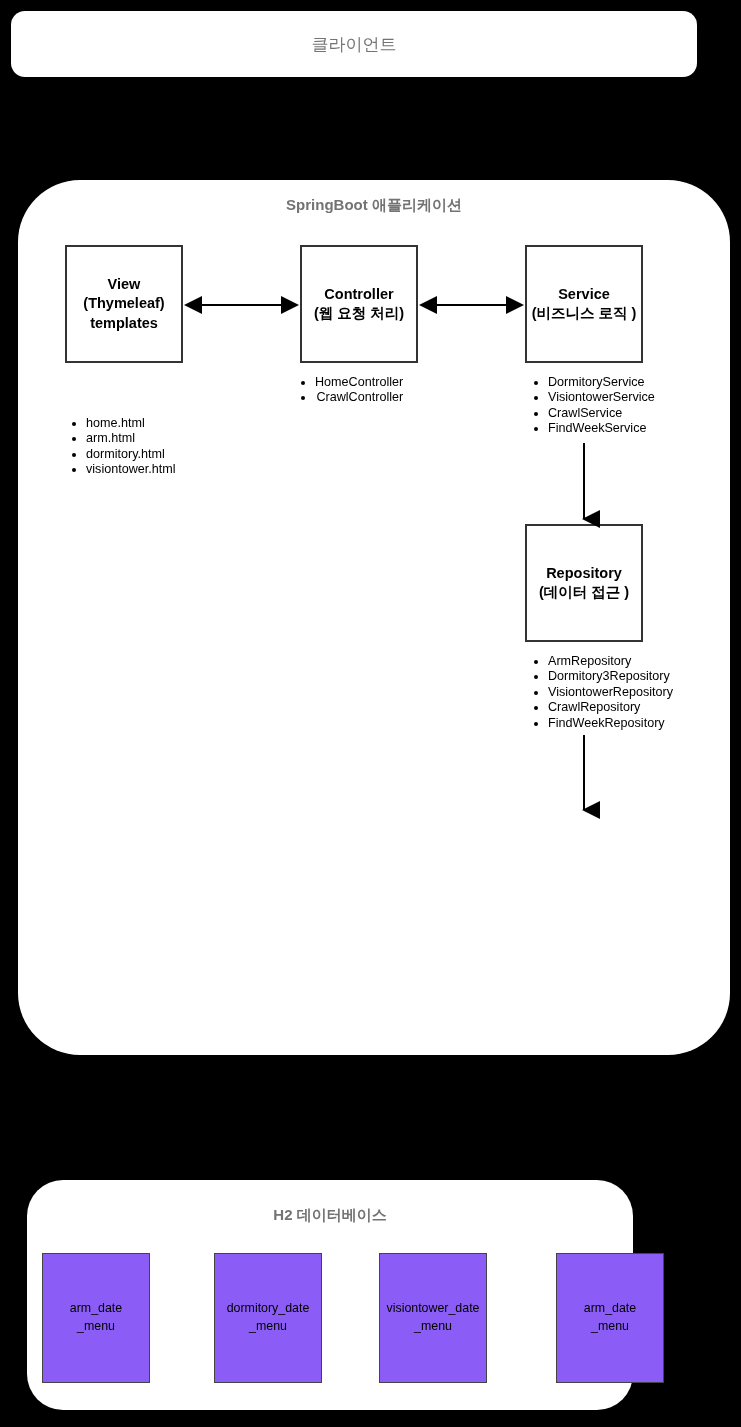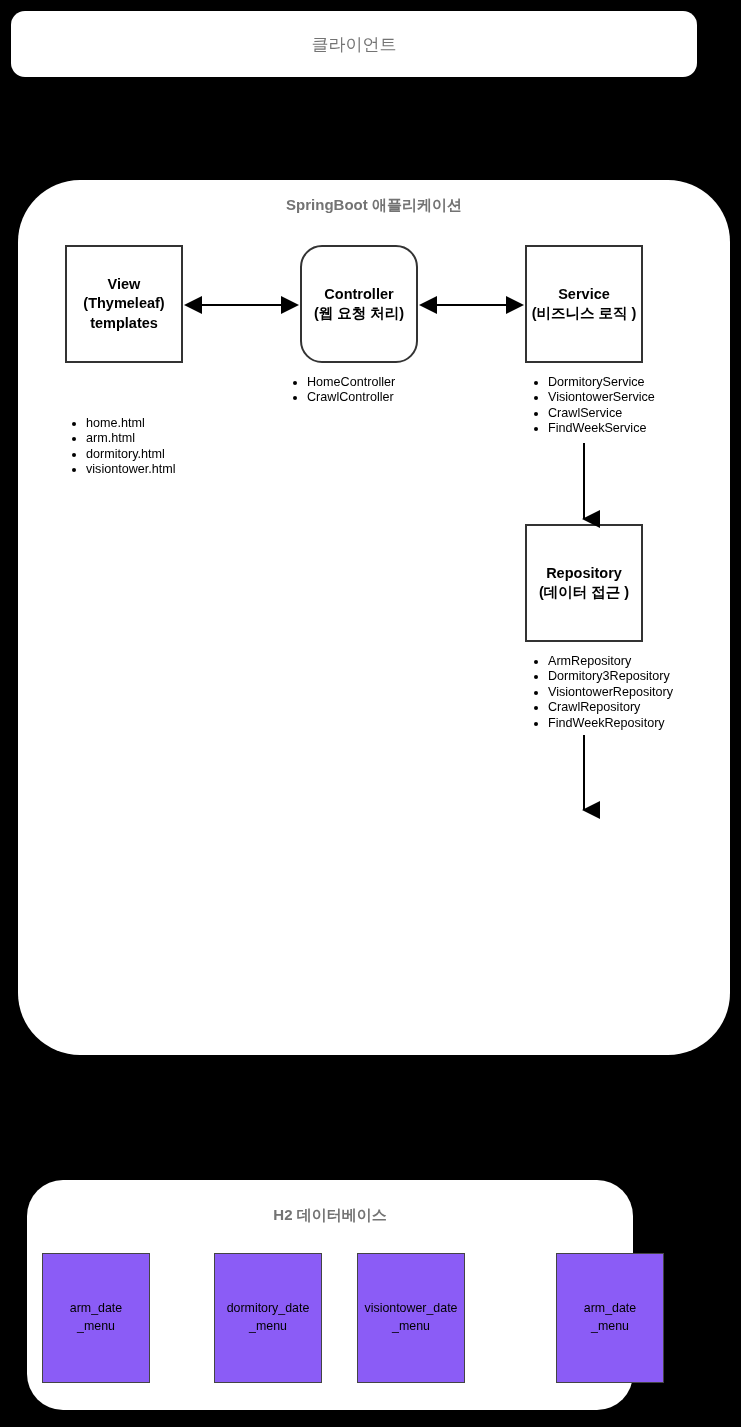--- a/index.html
+++ b/index.html
@@ -115,27 +115,27 @@
       <span>templates</span>
     </div>
   </div>
   <ul class="bullet-list" style="left:68px; top:375px;margin-top:41px;">
     <li>home.html</li>
     <li>arm.html</li>
     <li>dormitory.html</li>
     <li>visiontower.html</li>
   </ul>
 
-  <div class="layer-box" style="left:300px; top:245px; width:118px; height:118px;border-radius:22px;">
+  <div class="layer-box" style="left:300px; top:245px; width:118px; height:118px;">
     <div class="box-label">
       <span>Controller</span><br>
       <span>(웹 요청 처리)</span>
     </div>
   </div>
-  <ul class="bullet-list" style="left:289px; top:375px;">
+  <ul class="bullet-list" style="left:297px; top:375px;text-align:right;">
     <li>HomeController</li>
     <li>CrawlController</li>
   </ul>
 
   <div class="layer-box" style="left:525px; top:245px; width:118px; height:118px;">
     <div class="box-label">
       <span>Service</span><br>
       <span>(비즈니스 로직 )</span>
     </div>
   </div>
@@ -192,21 +192,21 @@
       <span>arm_date</span><br>
       <span>_menu</span>
     </div>
   </div>
   <div class="db-table" style="left:214px; top:1253px;">
     <div class="db-label">
       <span>dormitory_date</span><br>
       <span>_menu</span>
     </div>
   </div>
-  <div class="db-table" style="left:357px; top:1253px;">
+  <div class="db-table" style="left:379px; top:1253px;">
     <div class="db-label">
       <span>visiontower_date</span><br>
       <span>_menu</span>
     </div>
   </div>
   <div class="db-table" style="left:556px; top:1253px;">
     <div class="db-label">
       <span>arm_date</span><br>
       <span>_menu</span>
     </div>

